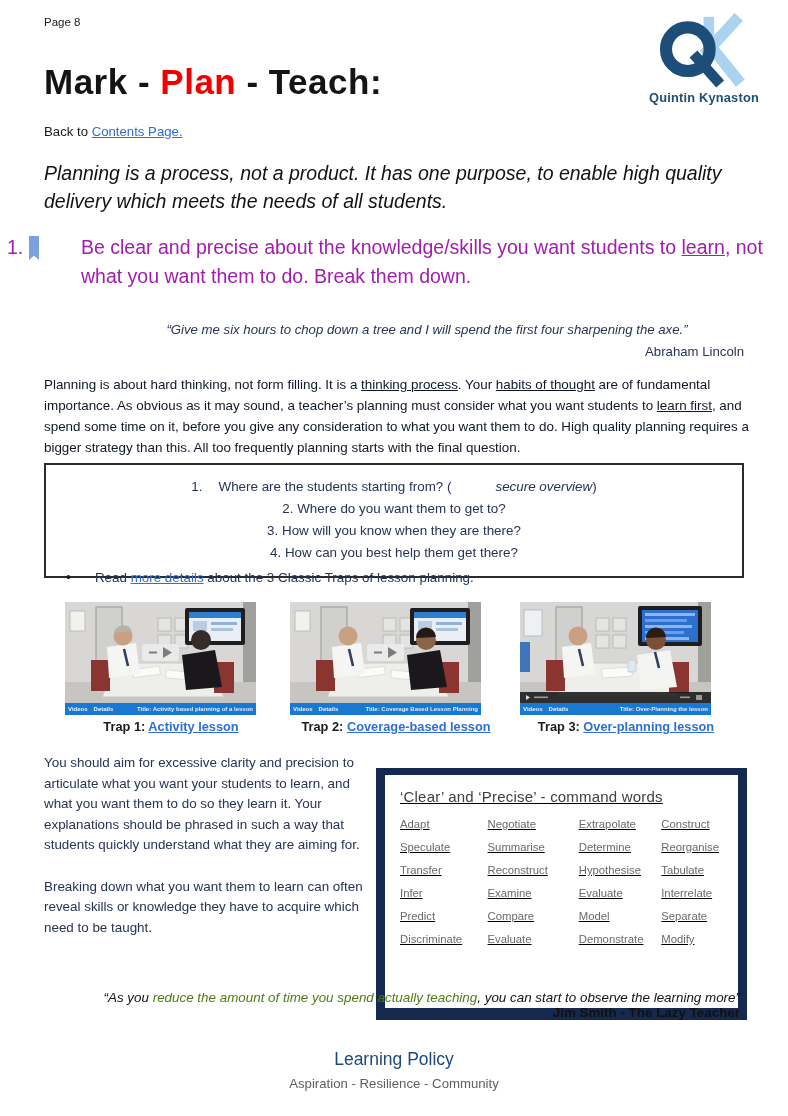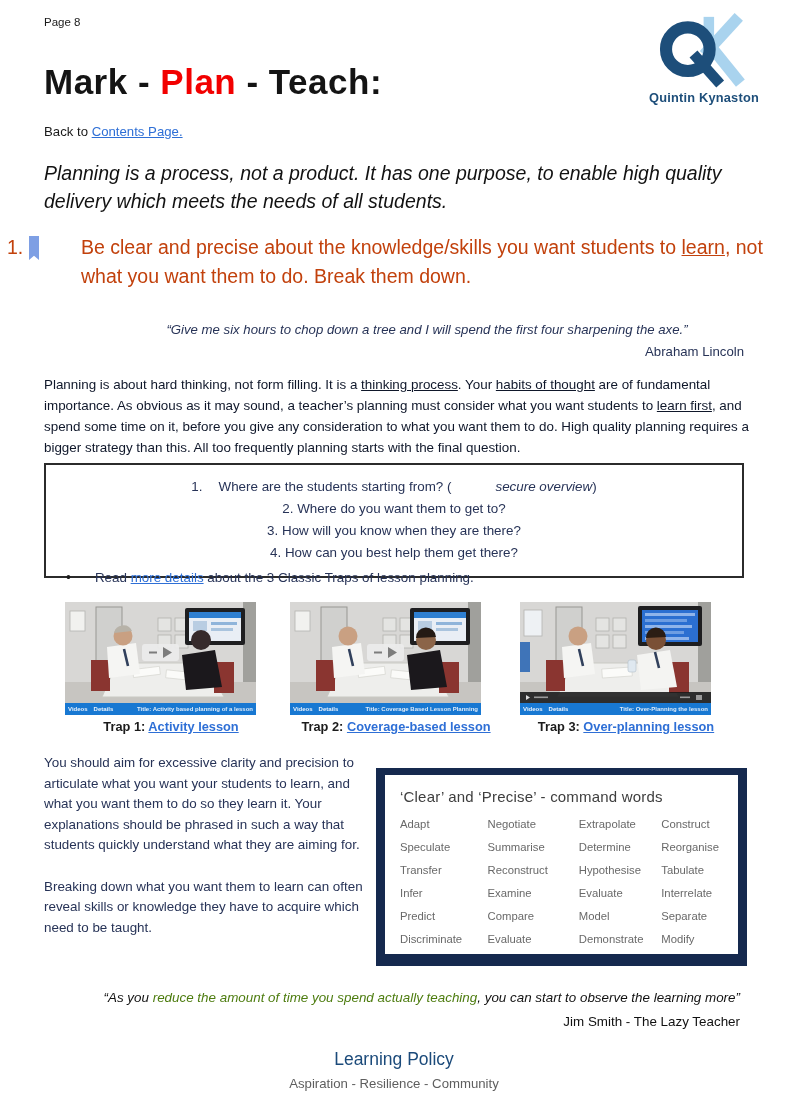--- a/index.html
+++ b/index.html
@@ -16,21 +16,21 @@
 
   
   .title { position:absolute; left:44px; top:62px; font-size:35px; color:#141414; letter-spacing:.5px; }
   .title .red { color:#f20000;margin-top:10px; }
   .backline { position:absolute; left:44px; top:124px; font-size:13.2px; color:#1a1a1a; }
   .link { color:#2e6fd6; text-decoration:underline; cursor:pointer; }
 
   .intro { position:absolute; left:44px; top:159px; width:712px; font-size:19.5px; line-height:28px;
            font-style:italic; color:#121212; }
 
-  .point1 { position:absolute; left:44px; top:233px; width:722px; font-size:19.5px; line-height:28.5px; color:#c2410c; }
+  .point1 { position:absolute; left:44px; top:233px; width:722px; font-size:19.5px; line-height:28.5px; color:#a21caf; }
   .point1 .num { display:inline-block; width:37px; }
   .point1 .body { display:block; padding-left:37px; text-indent:-37px; }
   .u { text-decoration:underline; }
   .bookmark { position:absolute; left:-15px; top:3px; width:10px; height:24px; background:#7e9fe4;
               clip-path:polygon(0 0,100% 0,100% 100%,50% 82%,0 100%); }
 
   .lincoln { position:absolute; left:44px; top:320px; width:700px; color:#273357; font-size:13.2px; line-height:20px; }
   .lincoln .q { text-align:center; font-style:italic; padding-left:66px; }
   .lincoln .attr { text-align:right; margin-top:2px; }
 
@@ -52,30 +52,30 @@
           background:#1878d2; color:#eaf2fb; font-size:6px; padding:0 3px; line-height:12px; white-space:nowrap; overflow:hidden; }
   .vbar .l span { margin-right:6px; }
   .vbar .r { opacity:.95; }
   .caption { margin-top:16px; text-align:center; font-size:12.8px; color:#1c1c1c; white-space:nowrap; }
   .t1 { left:65px; } .t2 { left:290px; } .t3 { left:520px; }
 
   
   .clarity { position:absolute; left:44px; top:753px; width:326px; font-size:13.4px; line-height:20.5px; color:#273357; }
   .clarity p + p { margin-top:21px; }
 
-  .cmdbox { position:absolute; left:376px; top:768px; width:371px; height:198px; background:#fff;
-            border-style:solid; border-color:#15294e; border-width:7px 9px 12px 9px; padding:13px 15px 0; }
+  .cmdbox { position:absolute; left:376px; top:768px; width:371px; height:252px; background:#fff;
+            border-style:solid; border-color:#15294e; border-width:7px 9px 12px 9px; padding:13px 15px 0;text-decoration:underline; }
   .cmdbox h3 { font-size:15px; font-weight:normal; color:#3e3e3e; letter-spacing:.2px; }
   .cmdwords { margin-top:13px; display:grid; grid-template-columns:1.15fr 1.2fr 1.08fr .85fr; row-gap:11px; column-gap:4px; }
   .cmdwords span { font-size:11.3px; color:#696969; }
 
   .smith { position:absolute; left:56px; top:990px; width:684px; text-align:right; font-size:13.4px; color:#111; }
   .smith .q { font-style:italic; white-space:nowrap; }
   .smith .red { color:#4d7c0f; }
-  .smith .attr { margin-top:9px; }
+  .smith .attr { margin-top:0;font-weight:bold; }
 
   .footer { position:absolute; left:0; top:1049px; width:100%; text-align:center; }
   .footer .fp { font-size:17.5px; color:#1b4a7a; }
   .footer .motto { margin-top:6px; font-size:13.2px; color:#5e5e5e; }
 
   
   .t1 .photo, .t2 .photo { --shirtR:#1b181c; }
   .t1 .photo { --headR:#362a2b; }
   .t2 .photo { --headR:#8b6448; }
   .t3 .photo { --shirtR:#f4f4f2; --headR:#7a5036; }

